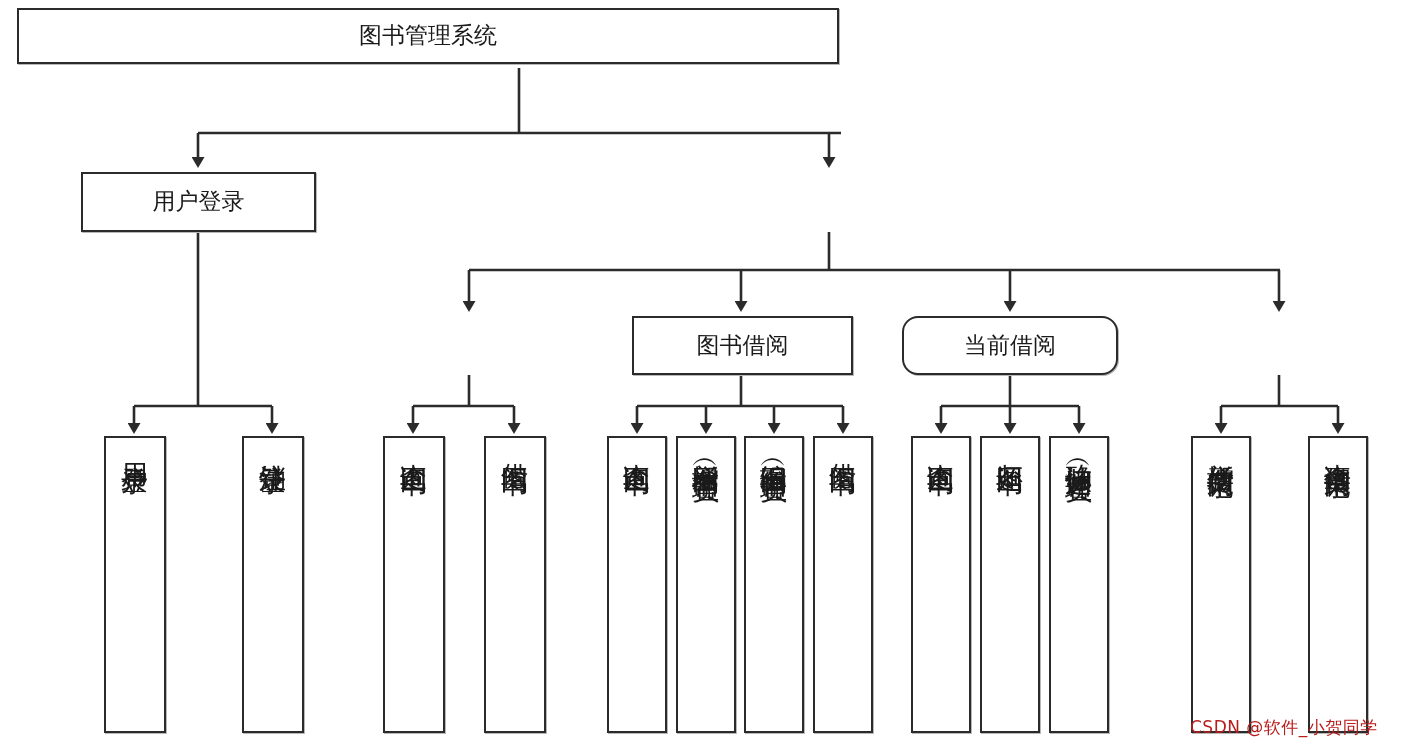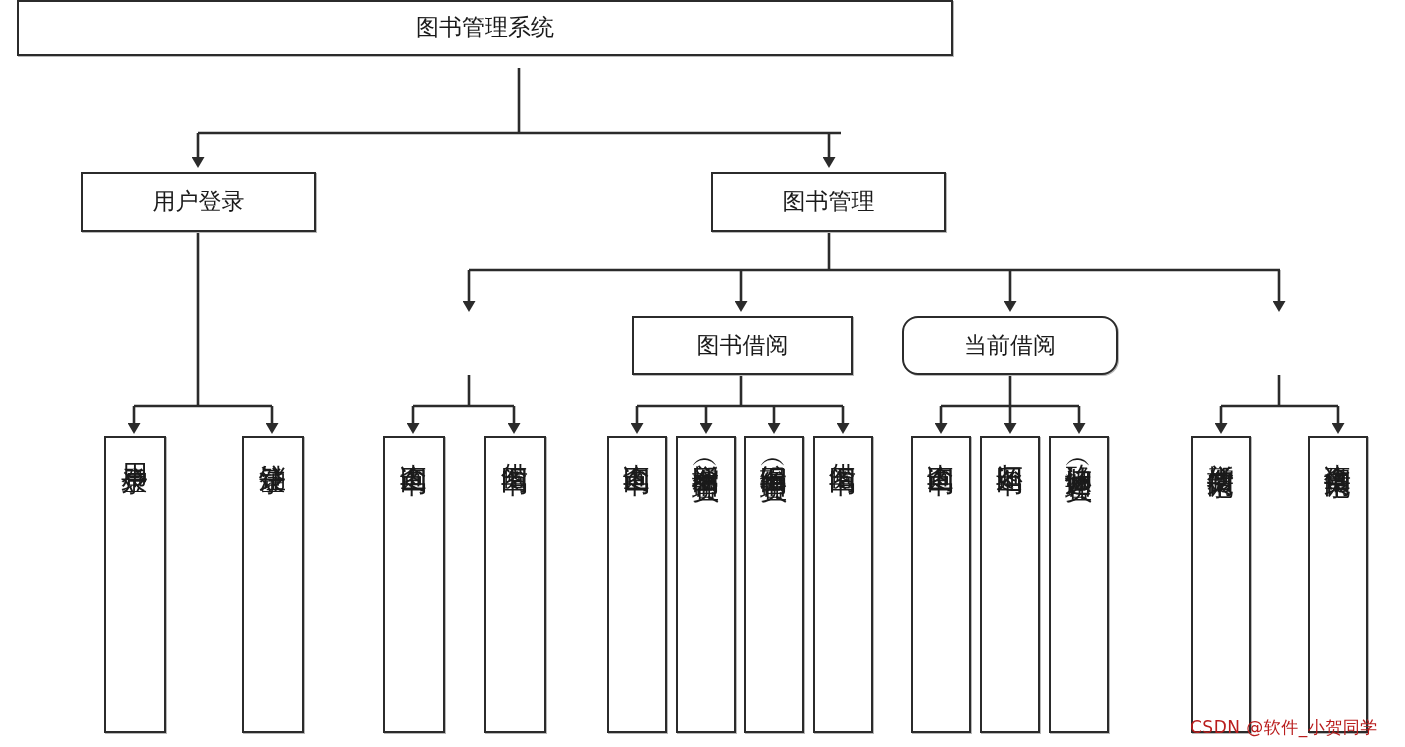--- a/index.html
+++ b/index.html
@@ -113,31 +113,28 @@
       <path d="M1010,406 L1010,424" marker-end="url(#arrow)"></path>
       <path d="M1079,406 L1079,424" marker-end="url(#arrow)"></path>
 
       <path d="M1279,375 L1279,406"></path>
       <path d="M1221,406 L1338,406"></path>
       <path d="M1221,406 L1221,424" marker-end="url(#arrow)"></path>
       <path d="M1338,406 L1338,424" marker-end="url(#arrow)"></path>
     </g>
   </svg>
 
-  <div class="node-box root horizontal" style="left:17px; top:0; width:936px; height:56px;">
+  <div class="node-box root horizontal" style="left:17px; top:8px; width:822px; height:56px;">
     <span class="node-label">图书管理系统</span>
   </div>
 
   <div class="node-box horizontal" style="left:81px; top:172px; width:235px; height:60px;">
     <span class="node-label">用户登录</span>
   </div>
 
-  <div class="node-box horizontal" style="left:711px; top:172px; width:235px; height:60px;">
-    <span class="node-label">图书管理</span>
-  </div>
 
 
   <div class="node-box horizontal" style="left:632px; top:316px; width:221px; height:59px;">
     <span class="node-label">图书借阅</span>
   </div>
 
   <div class="node-box horizontal" style="left:902px; top:316px; width:216px; height:59px;border-radius:16px;">
     <span class="node-label">当前借阅</span>
   </div>
 

